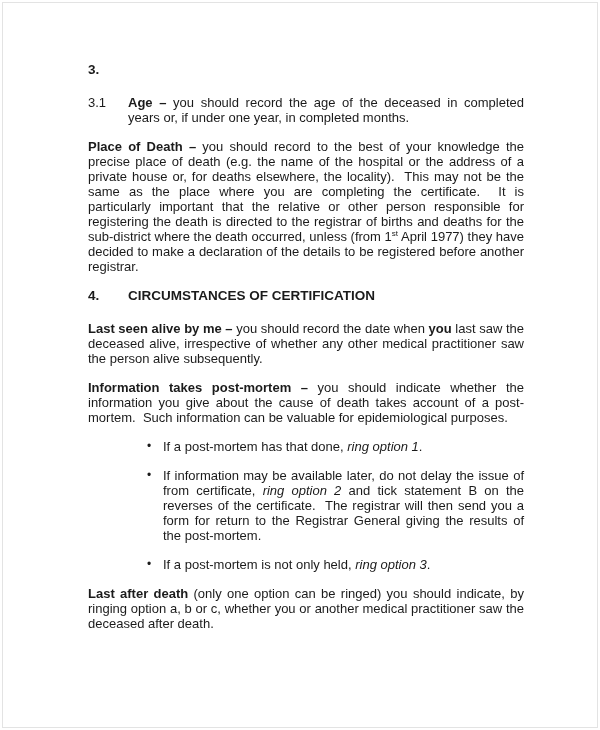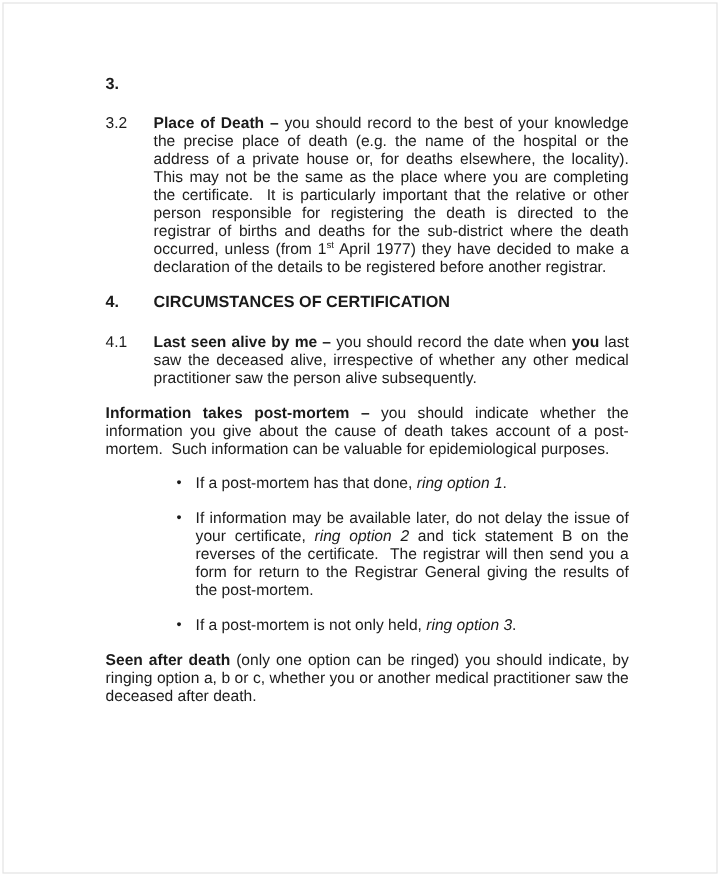--- a/index.html
+++ b/index.html
@@ -64,55 +64,57 @@
 </head>
 <body>
 
 <div class="page">
 
   <section>
     <div class="row heading">
       <span class="num">3.</span>
     </div>
 
+    <div class="row para">
+      <span class="num">3.1</span>
+      <p class="txt"><span class="b">Age – </span><span>you should record the age of the deceased in completed years or, if under one year, in completed months.</span></p>
+    </div>
 
     <div class="row para">
-      <span class="num">3.2</span>
       <p class="txt"><span class="b">Place of Death – </span><span>you should record to the best of your knowledge the precise place of death (e.g. the name of the hospital or the address of a private house or, for deaths elsewhere, the locality).  This may not be the same as the place where you are completing the certificate.  It is particularly important that the relative or other person responsible for registering the death is directed to the registrar of births and deaths for the sub-district where the death occurred, unless (from 1</span><sup>st</sup><span> April 1977) they have decided to make a declaration of the details to be registered before another registrar.</span></p>
     </div>
   </section>
 
   <section>
     <div class="row heading">
       <span class="num">4.</span>
       <span class="title">CIRCUMSTANCES OF CERTIFICATION</span>
     </div>
 
     <div class="row para">
-      <span class="num">4.1</span>
       <p class="txt"><span class="b">Last seen alive by me – </span><span>you should record the date when </span><span class="b">you</span><span> last saw the deceased alive, irrespective of whether any other medical practitioner saw the person alive subsequently.</span></p>
     </div>
 
     <div class="row para">
       <p class="txt"><span class="b">Information takes post-mortem – </span><span>you should indicate whether the information you give about the cause of death takes account of a post-mortem.  Such information can be valuable for epidemiological purposes.</span></p>
     </div>
 
     <div class="bullet-row">
       <span class="bullet">•</span>
       <p class="txt"><span>If a post-mortem has that done, </span><span class="i">ring option 1</span><span>.</span></p>
     </div>
 
     <div class="bullet-row">
       <span class="bullet">•</span>
-      <p class="txt"><span>If information may be available later, do not delay the issue of your certificate, </span><span class="i">ring option 2</span><span> and tick statement B on the reverses of the certificate.  The registrar will then send you a form for return to the Registrar General giving the results of the post-mortem.</span></p>
+      <p class="txt"><span>If information may be available later, do not delay the issue of from certificate, </span><span class="i">ring option 2</span><span> and tick statement B on the reverses of the certificate.  The registrar will then send you a form for return to the Registrar General giving the results of the post-mortem.</span></p>
     </div>
 
     <div class="bullet-row">
       <span class="bullet">•</span>
       <p class="txt"><span>If a post-mortem is not only held, </span><span class="i">ring option 3</span><span>.</span></p>
     </div>
 
     <div class="row para">
-      <p class="txt"><span class="b">Seen after death</span><span> (only one option can be ringed) you should indicate, by ringing option a, b or c, whether you or another medical practitioner saw the deceased after death.</span></p>
+      <p class="txt"><span class="b">Last after death</span><span> (only one option can be ringed) you should indicate, by ringing option a, b or c, whether you or another medical practitioner saw the deceased after death.</span></p>
     </div>
   </section>
 
 </div>
 
 </body></html>

